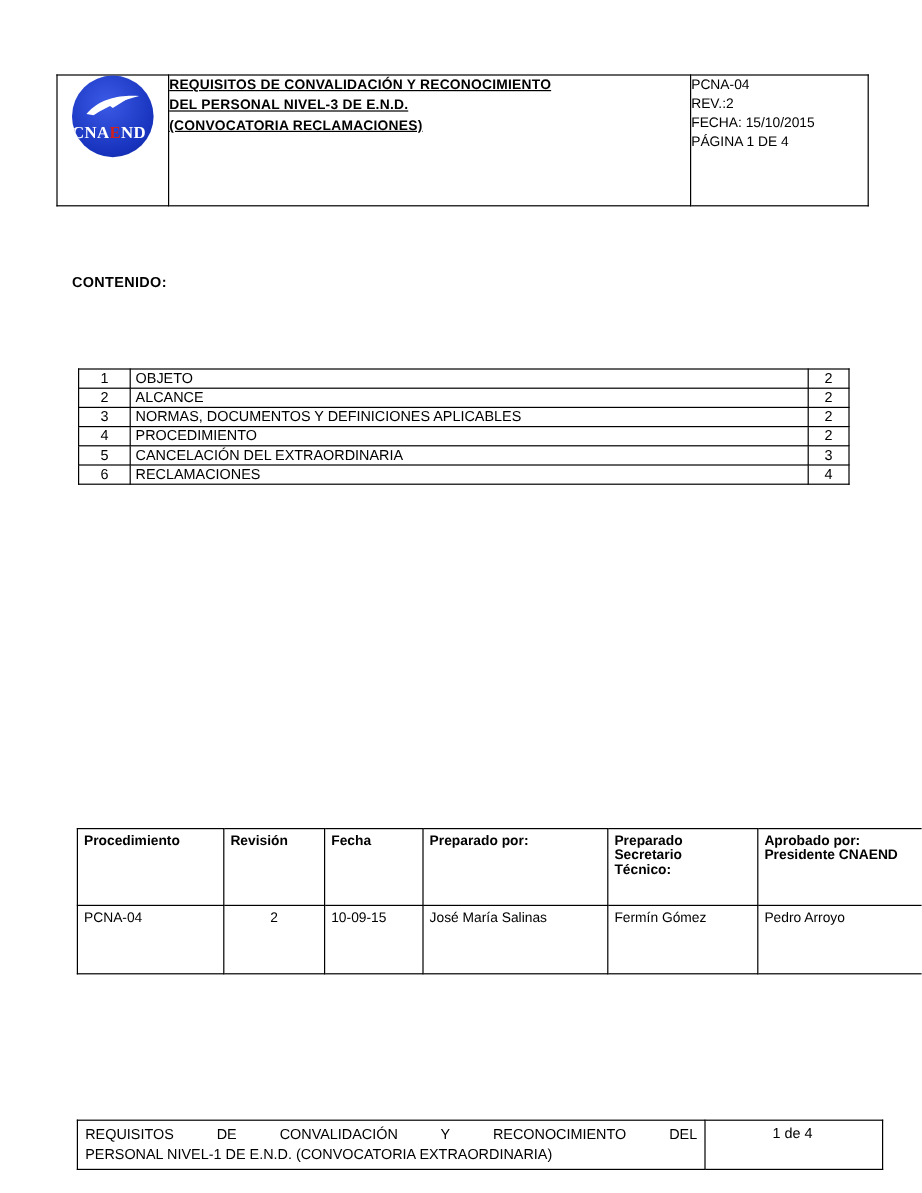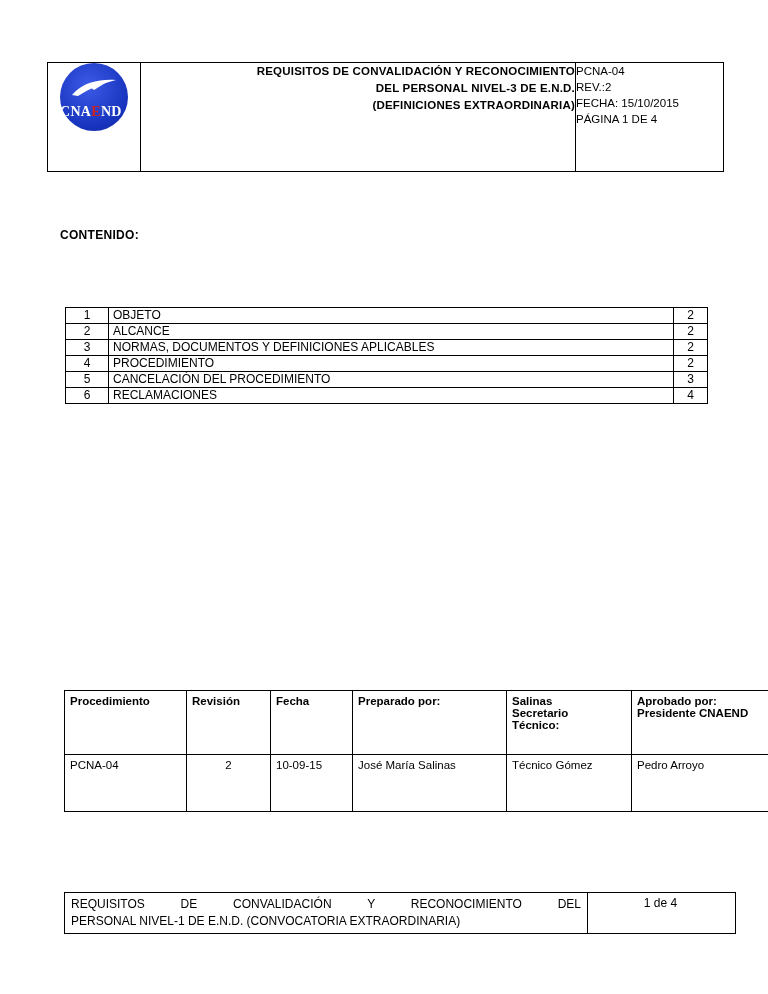--- a/index.html
+++ b/index.html
@@ -38,23 +38,24 @@
     padding: 0;
   }
   .hdr-logo-cell {
     width: 92px;
     height: 108px;
     text-align: center;
     vertical-align: middle;
   }
   .hdr-title-cell {
     width: 434px;
-    text-align: right;
+    text-align: left;
     vertical-align: middle;
     padding: 6px 8px;
+    text-decoration: underline;
   }
   .hdr-meta-cell {
     width: 147px;
     padding: 6px 6px 6px 7px;
     vertical-align: top;
   }
   .hdr-title-line {
     font-size: 11.5px;
     font-weight: bold;
     line-height: 17px;
@@ -167,21 +168,21 @@
   .c4 { width: 143px; margin-top: 48px; }
   .c5 { width: 114px; }
   .c6 { width: 145px; }
   .sign-table tr.head td.c2,
   .sign-table tr.head td.c3 { text-align: left; margin-top: 24px; }
 
   
   .footer-table {
     position: absolute;
     left: 64px;
-    top: 892px;
+    top: 933px;
     width: 657px;
     border-collapse: collapse;
     table-layout: fixed;
   }
   .footer-table td {
     border: 1px solid #000000;
     font-size: 12px;
     vertical-align: top;
     padding: 3px 6px;
     height: 34px;
@@ -215,21 +216,21 @@
           <svg class="swoosh" viewBox="0 0 48 22" xmlns="http://www.w3.org/2000/svg">
             <path d="M2 18 C14 4, 32 2, 46 3 C34 6, 20 11, 8 19 Z" fill="#ffffff"></path>
             <path d="M20 10 L40 3 L24 13 Z" fill="#ffffff"></path>
           </svg>
           <span class="cn-text"><span>CNA</span><span class="red">E</span><span>ND</span></span>
         </span>
       </td>
       <td class="hdr-title-cell">
         <div class="hdr-title-line">REQUISITOS DE CONVALIDACIÓN Y RECONOCIMIENTO</div>
         <div class="hdr-title-line">DEL PERSONAL NIVEL-3 DE E.N.D.</div>
-        <div class="hdr-title-line">(DEFINICIONES EXTRAORDINARIA)</div>
+        <div class="hdr-title-line">(CONVOCATORIA RECLAMACIONES)</div>
       </td>
       <td class="hdr-meta-cell">
         <div class="hdr-meta-line">PCNA-04</div>
         <div class="hdr-meta-line">REV.:2</div>
         <div class="hdr-meta-line">FECHA: 15/10/2015</div>
         <div class="hdr-meta-line">PÁGINA 1 DE 4</div>
       </td>
     </tr>
   </tbody>
     </table>
@@ -253,54 +254,54 @@
       <td class="idx-name">NORMAS, DOCUMENTOS Y DEFINICIONES APLICABLES</td>
       <td class="idx-page">2</td>
     </tr>
     <tr>
       <td class="idx-num">4</td>
       <td class="idx-name">PROCEDIMIENTO</td>
       <td class="idx-page">2</td>
     </tr>
     <tr>
       <td class="idx-num">5</td>
-      <td class="idx-name">CANCELACIÓN DEL PROCEDIMIENTO</td>
+      <td class="idx-name">CANCELACIÓN DEL EXTRAORDINARIA</td>
       <td class="idx-page">3</td>
     </tr>
     <tr>
       <td class="idx-num">6</td>
       <td class="idx-name">RECLAMACIONES</td>
       <td class="idx-page">4</td>
     </tr>
   </tbody>
     </table>
 
   <table class="sign-table">
     <tbody>
         <tr class="head">
       <td class="c1">Procedimiento</td>
       <td class="c2">Revisión</td>
       <td class="c3">Fecha</td>
       <td class="c4">Preparado por:</td>
       <td class="c5">
-        <div>Salinas</div>
+        <div>Preparado</div>
         <div>Secretario</div>
         <div>Técnico:</div>
       </td>
       <td class="c6">
         <div>Aprobado por:</div>
         <div>Presidente CNAEND</div>
       </td>
     </tr>
     <tr class="body">
       <td class="c1">PCNA-04</td>
       <td class="c2">2</td>
       <td class="c3">10-09-15</td>
       <td class="c4">José María Salinas</td>
-      <td class="c5">Técnico Gómez</td>
+      <td class="c5">Fermín Gómez</td>
       <td class="c6">Pedro Arroyo</td>
     </tr>
   </tbody>
     </table>
 
   <table class="footer-table">
     <tbody>
         <tr>
       <td class="ft-left">
         <span class="ft-justify">REQUISITOS DE CONVALIDACIÓN Y RECONOCIMIENTO DEL</span>

